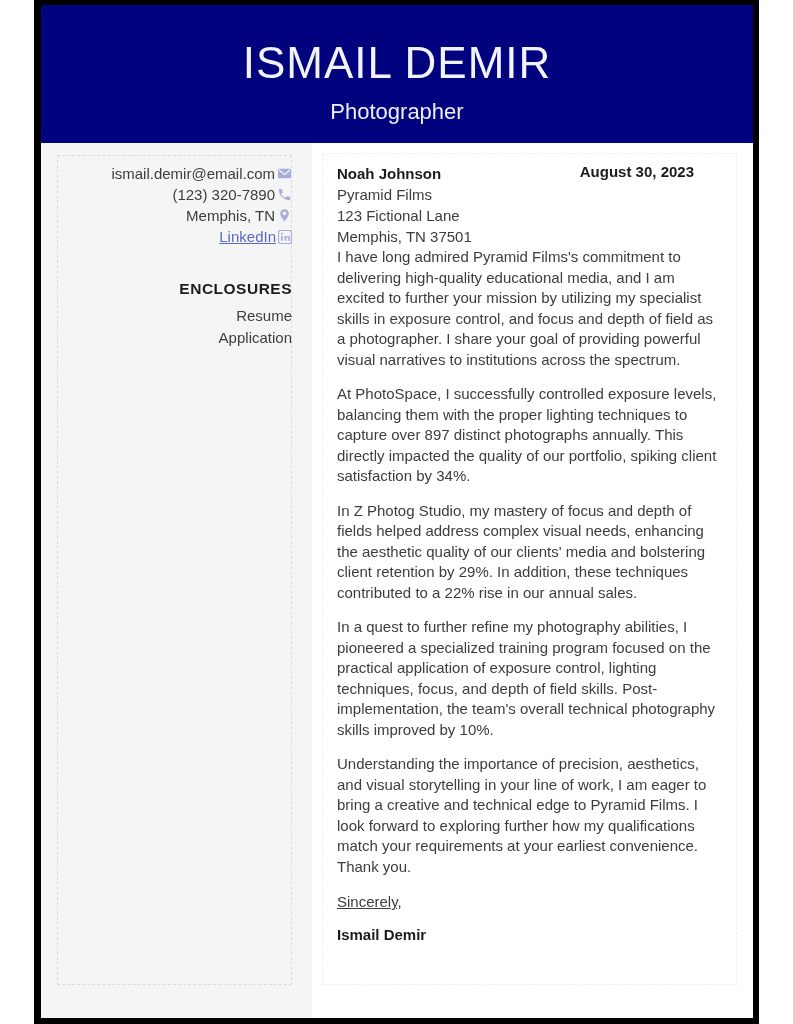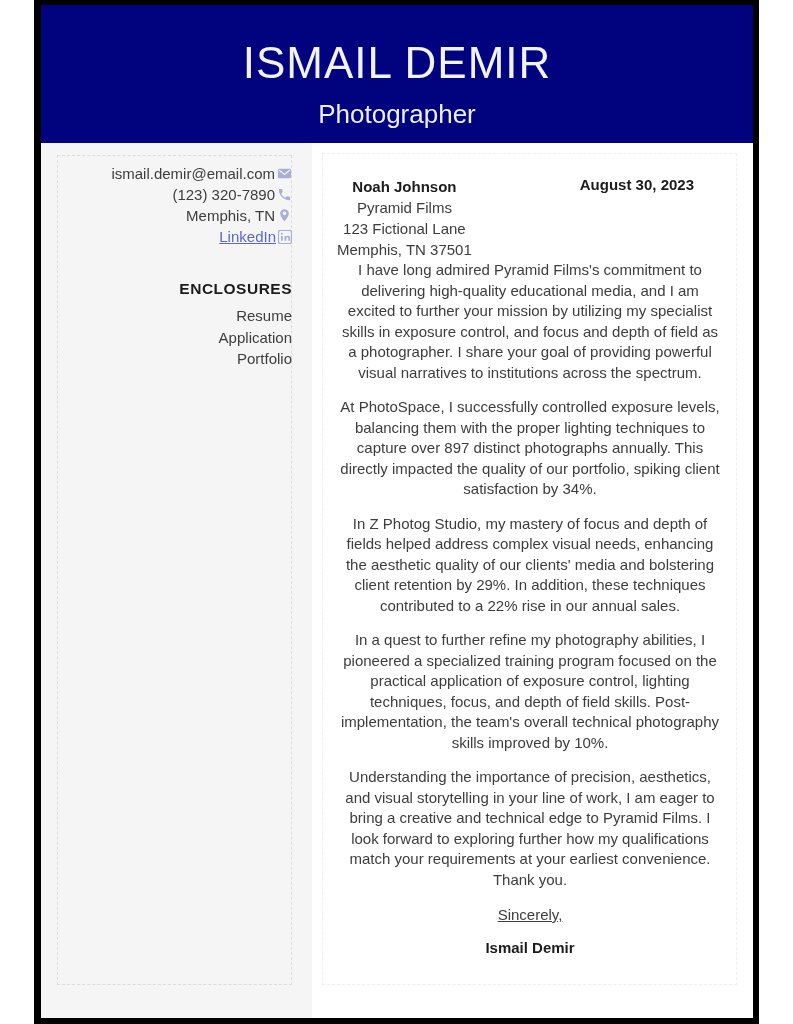--- a/index.html
+++ b/index.html
@@ -42,21 +42,21 @@
   .header .name {
     margin-top: 35px;
     font-size: 44px;
     font-weight: 300;
     letter-spacing: 1px;
     color: #f2f2fb;
     line-height: 1.05;
   }
   .header .job-title {
     margin-top: 13px;
-    font-size: 26px;
+    font-size: 22px;
     font-weight: 400;
     color: #eeeefa;
   }
   
   .content { flex: 1; display: flex; min-height: 0; }
   .sidebar {
     width: 271px;
     flex: 0 0 271px;
     background: var(--sidebar-bg);
     position: relative;
@@ -100,23 +100,22 @@
   
   .main { flex: 1; background: #fff; position: relative; }
   .main-box {
     position: absolute;
     top: 10px; left: 10px; right: 16px; bottom: 33px;
     border: 1px dashed #efefef;
     pointer-events: none;
   }
   .main-inner {
     position: relative;
-    padding: 33px 30px 0 25px;
+    padding: 20px 30px 0 25px;
     font-size: 15px;
-    text-align: center;
   }
   .meta-row {
     display: flex;
     justify-content: space-between;
     align-items: flex-start;
   }
   .recipient { line-height: 21px; }
   .recipient .recipient-name { font-weight: 700; color: var(--heading-text); }
   .date {
     font-weight: 700;
@@ -192,21 +191,20 @@
                 <circle cx="4.15" cy="4" r="1.1" fill="#a9aed8"></circle>
                 <path fill="#a9aed8" d="M7 6.3h1.8v.9c.4-.6 1.1-1 2-1 1.5 0 2.2 1 2.2 2.6v2.7h-1.9V9.2c0-.8-.3-1.3-1-1.3s-1.2.5-1.2 1.3v2.3H7z"></path>
               </svg>
             </span>
           </div>
 
           <div class="enclosures-heading">ENCLOSURES</div>
           <div class="enclosures-list">
             <div class="enc-item">Resume</div>
             <div class="enc-item">Application</div>
-            <div class="enc-item">Portfolio</div>
           </div>
 
         </div>
       </div>
 
       <div class="main">
         <div class="main-box"></div>
         <div class="main-inner">
 
           <div class="meta-row">

